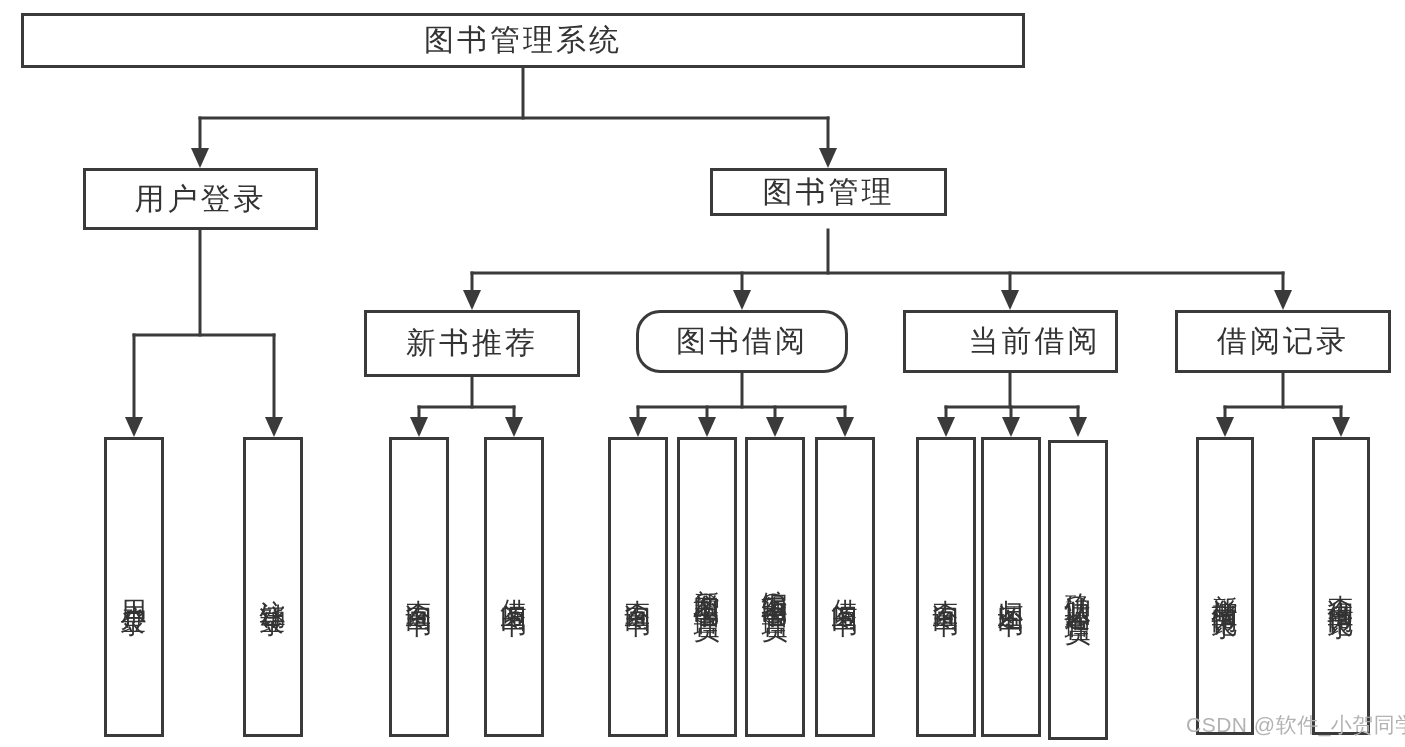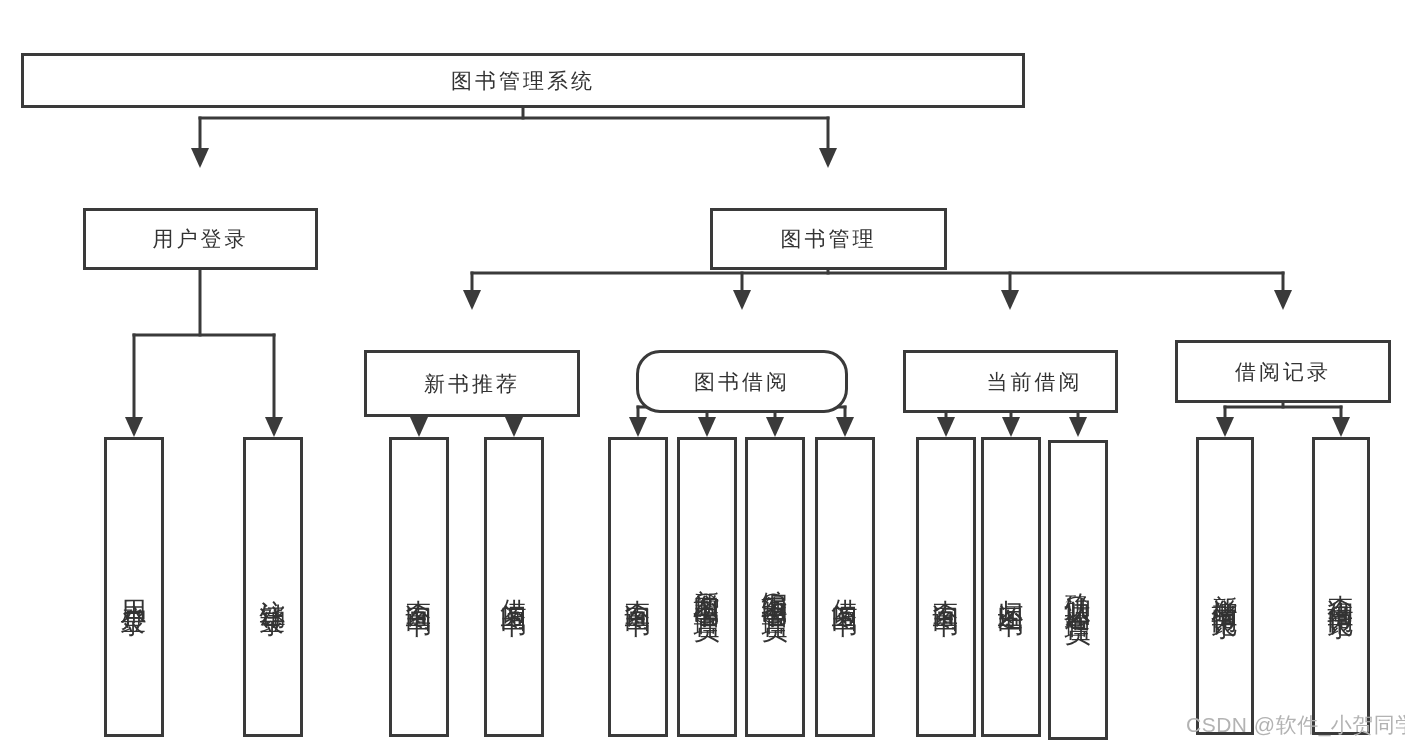--- a/index.html
+++ b/index.html
@@ -30,21 +30,21 @@
   .node {
     position: absolute;
     background: #ffffff;
     border: 3px solid var(--line);
     color: var(--text);
     display: flex;
     align-items: center;
     justify-content: center;
     text-align: center;
   }
-  .hnode { font-size: 21px; letter-spacing: 3px; margin-top: 40px; }
+  .hnode { font-size: 30px; letter-spacing: 3px; }
   .leaf  { font-size: 26px; }
   .leaf .vtext {
     writing-mode: vertical-rl;
     text-orientation: mixed;
     letter-spacing: 4px;
     line-height: 1;
   }
   .watermark {
     position: absolute;
     left: 1186px; top: 711px;
@@ -121,34 +121,34 @@
     <polygon points="1332,417 1350,417 1341,437"></polygon>
   </svg>
 
   <div class="node hnode" style="left:21px; top:13px; width:1004px; height:55px;">
     <span>图书管理系统</span>
   </div>
 
   <div class="node hnode" style="left:83px; top:168px; width:235px; height:62px;">
     <span>用户登录</span>
   </div>
-  <div class="node hnode" style="left:710px; top:168px; width:237px; height:62px;">
+  <div class="node hnode" style="left:710px; top:168px; width:237px; height:48px;">
     <span>图书管理</span>
   </div>
 
   <div class="node hnode" style="left:364px; top:310px; width:216px; height:67px;">
     <span>新书推荐</span>
   </div>
   <div class="node hnode" style="left:636px; top:310px; width:212px; height:63px;border-radius:24px;">
     <span>图书借阅</span>
   </div>
   <div class="node hnode" style="left:903px; top:310px; width:215px; height:63px;padding-left:48px;">
     <span>当前借阅</span>
   </div>
-  <div class="node hnode" style="left:1175px; top:300px; width:216px; height:63px;">
+  <div class="node hnode" style="left:1175px; top:310px; width:216px; height:63px;">
     <span>借阅记录</span>
   </div>
 
   <div class="node leaf" style="left:104px; top:437px; width:60px; height:300px;">
     <span class="vtext">用户登录</span>
   </div>
   <div class="node leaf" style="left:243px; top:437px; width:60px; height:300px;">
     <span class="vtext">注销登录</span>
   </div>
 

